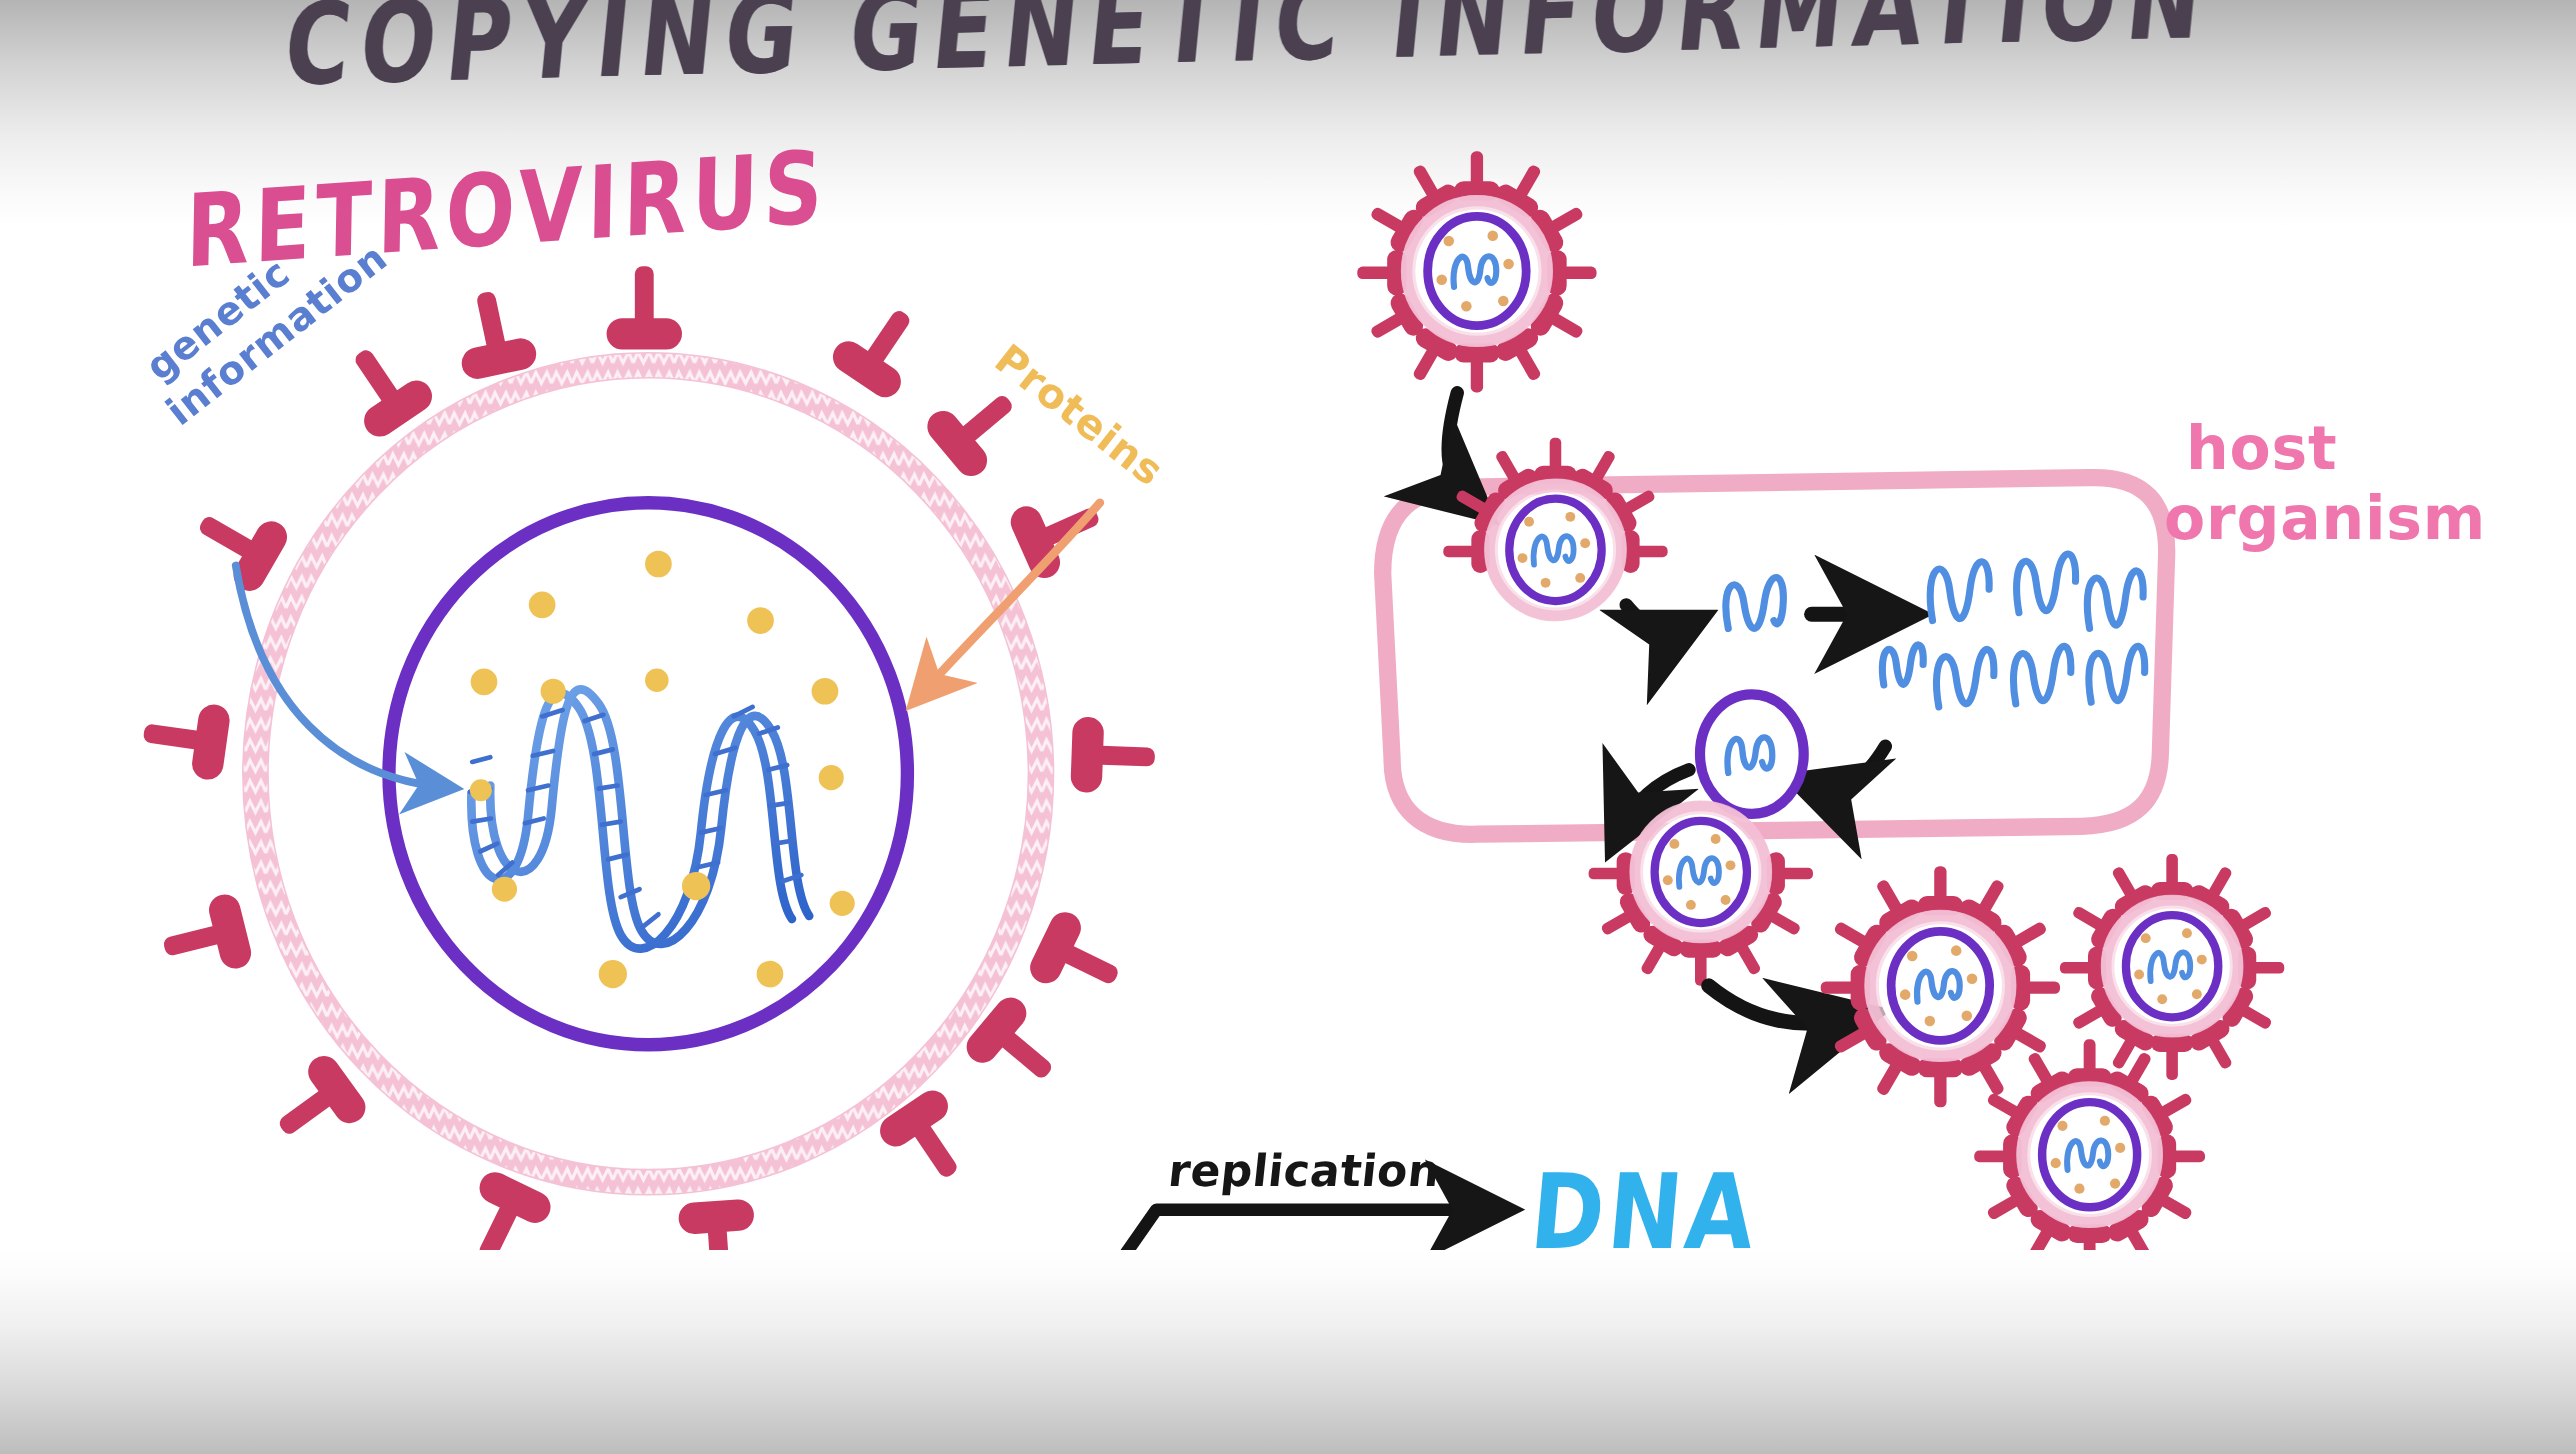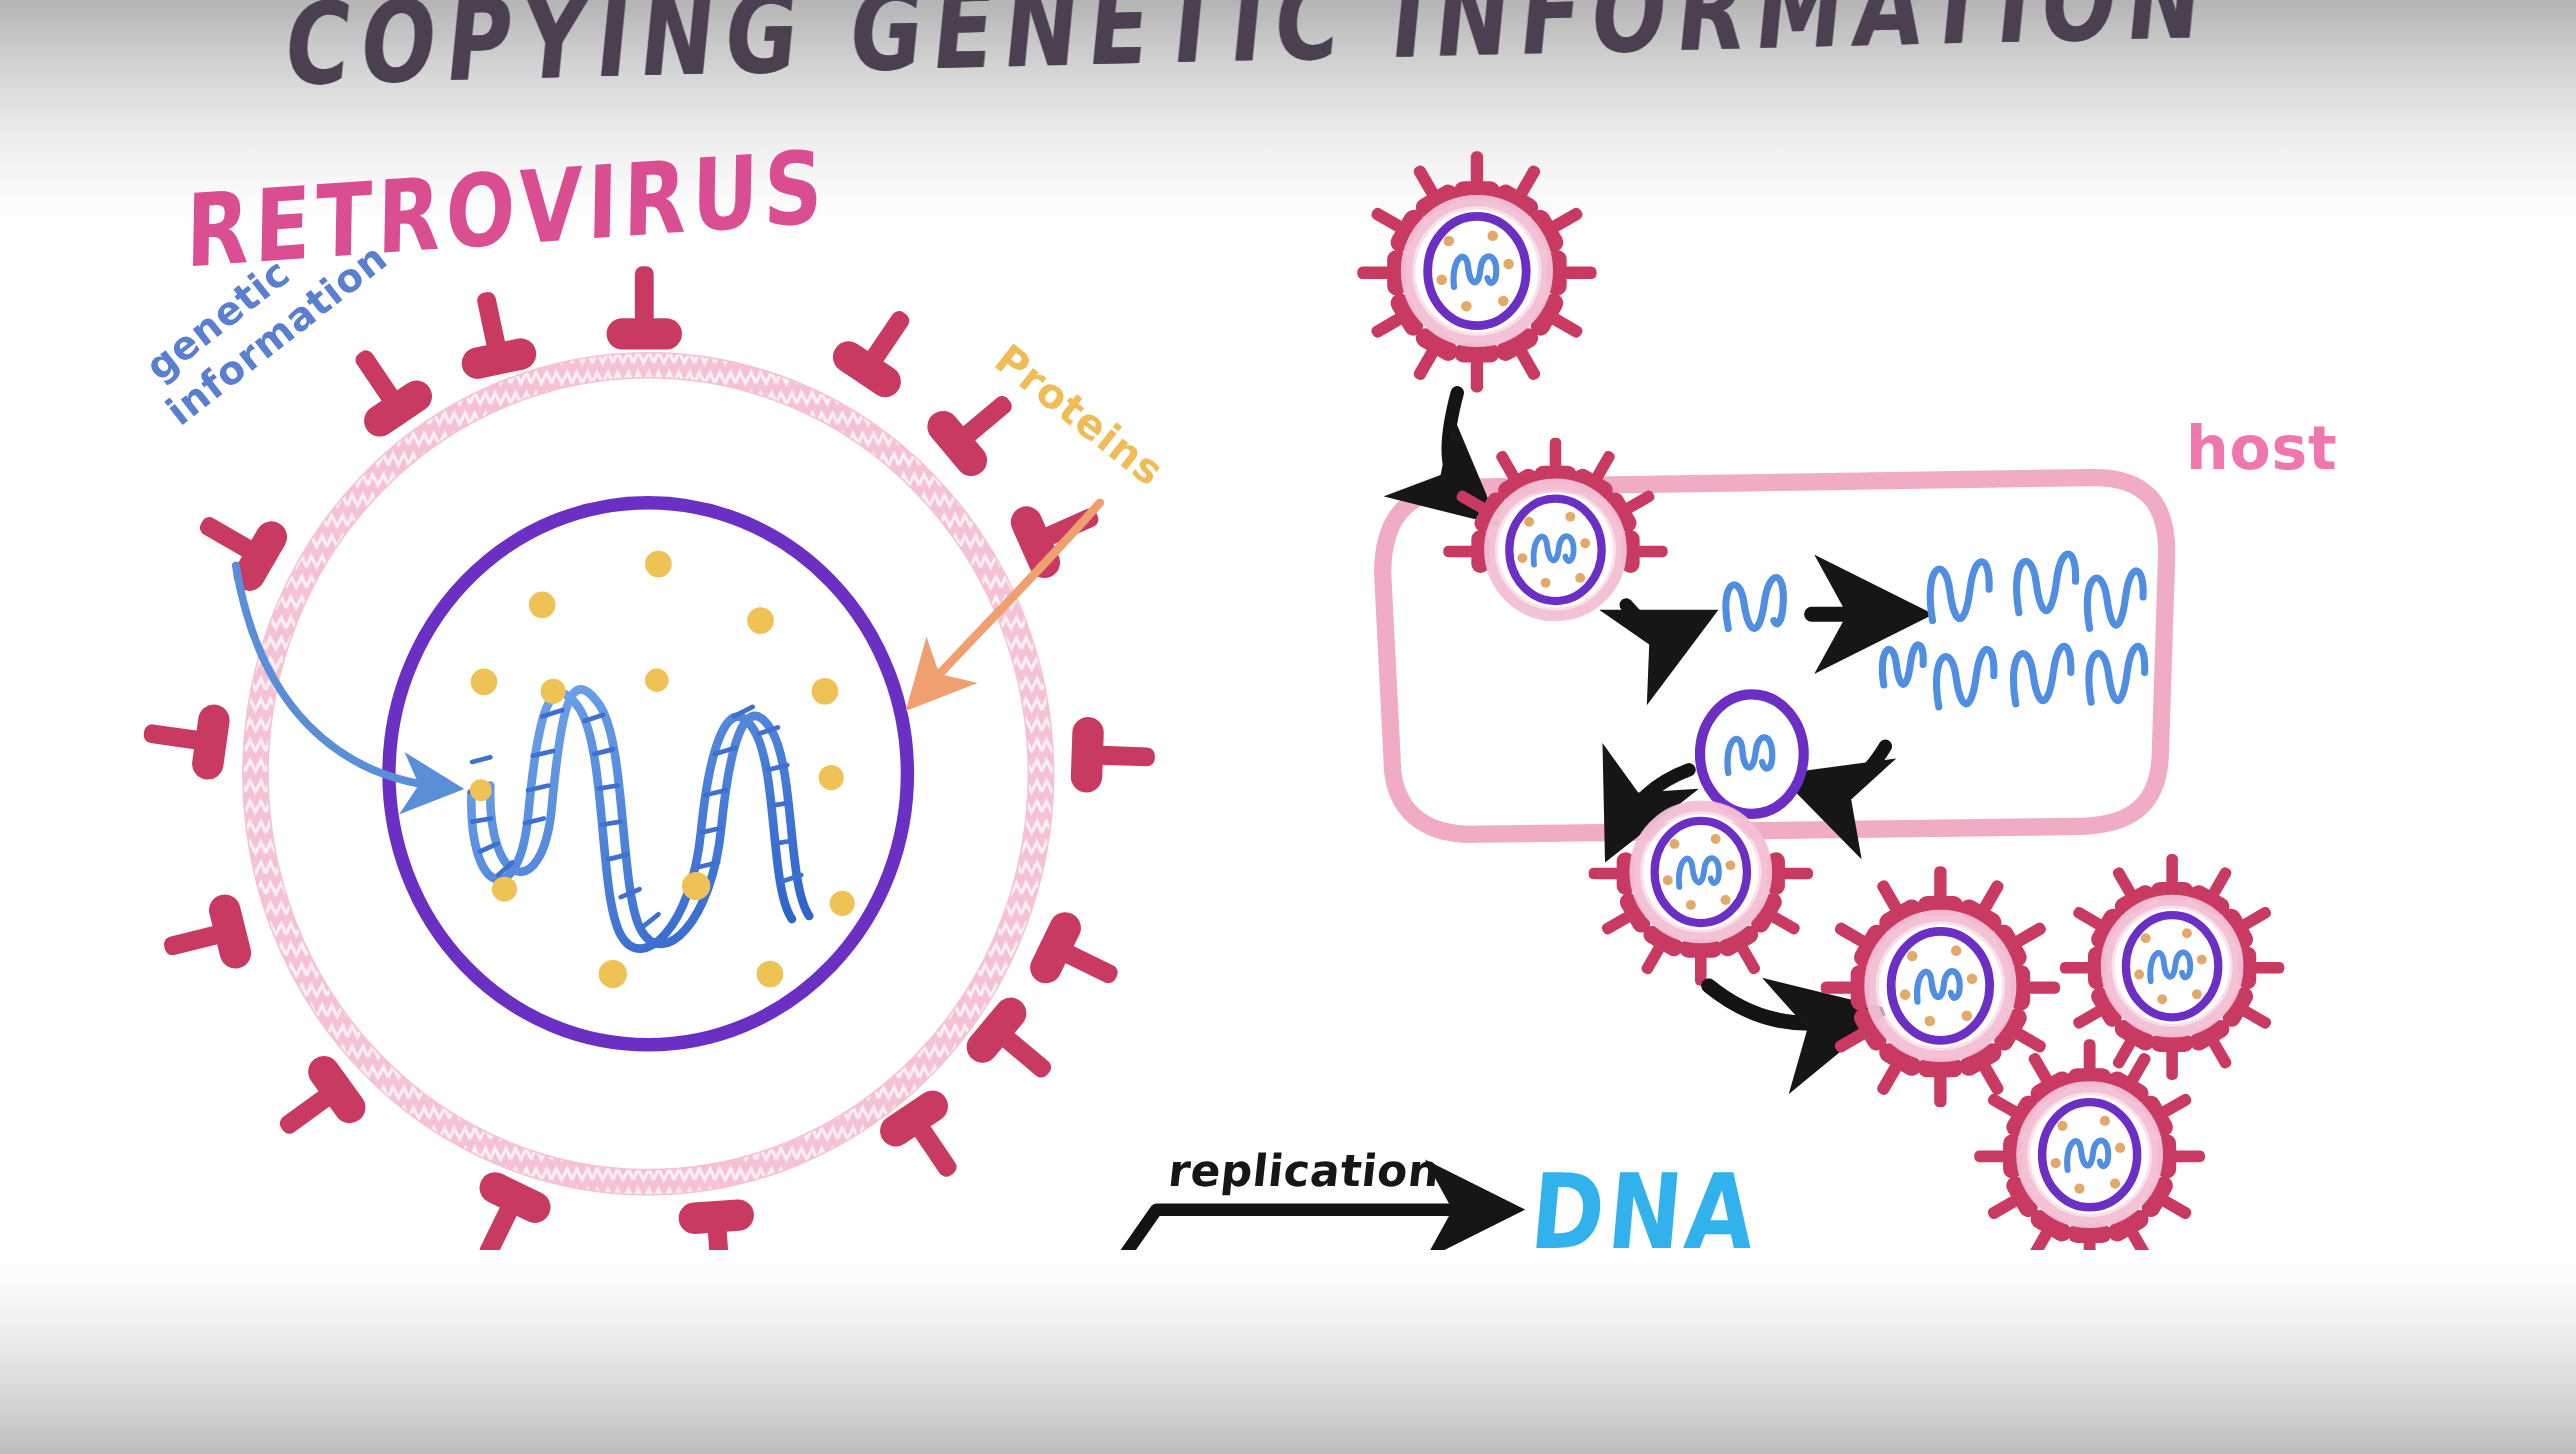--- a/index.html
+++ b/index.html
@@ -616,20 +616,21 @@
 
   <div style="position:absolute;left:137px;top:354px;transform:rotate(-38deg);transform-origin:left top;">
     <div class="lbl-blue">genetic</div>
     <div class="lbl-blue" style="margin-top:3.1px;margin-left:-11px;">information</div>
   </div>
 
   <div class="hand lbl-orange" style="left:1013px;top:338px;transform:rotate(38deg);transform-origin:left top;">Proteins</div>
 
   <div style="position:absolute;left:2186px;top:415px;">
     <div class="lbl-pink">host</div>
+    <div class="lbl-pink" style="margin-top:3.1px;margin-left:-22px;">organism</div>
   </div>
 
   <div class="hand dna-big" style="left:870px;top:1261px;transform-origin:left top;">DNA</div>
 
   <div class="hand proc" style="left:1171px;top:1149px;transform-origin:left top;">replication</div>
 
   <div class="hand dna-out" style="left:1536px;top:1161px;transform-origin:left top;">DNA</div>
 
   <div class="hand proc" style="left:1172px;top:1314px;transform-origin:left top;">transcription</div>
 

